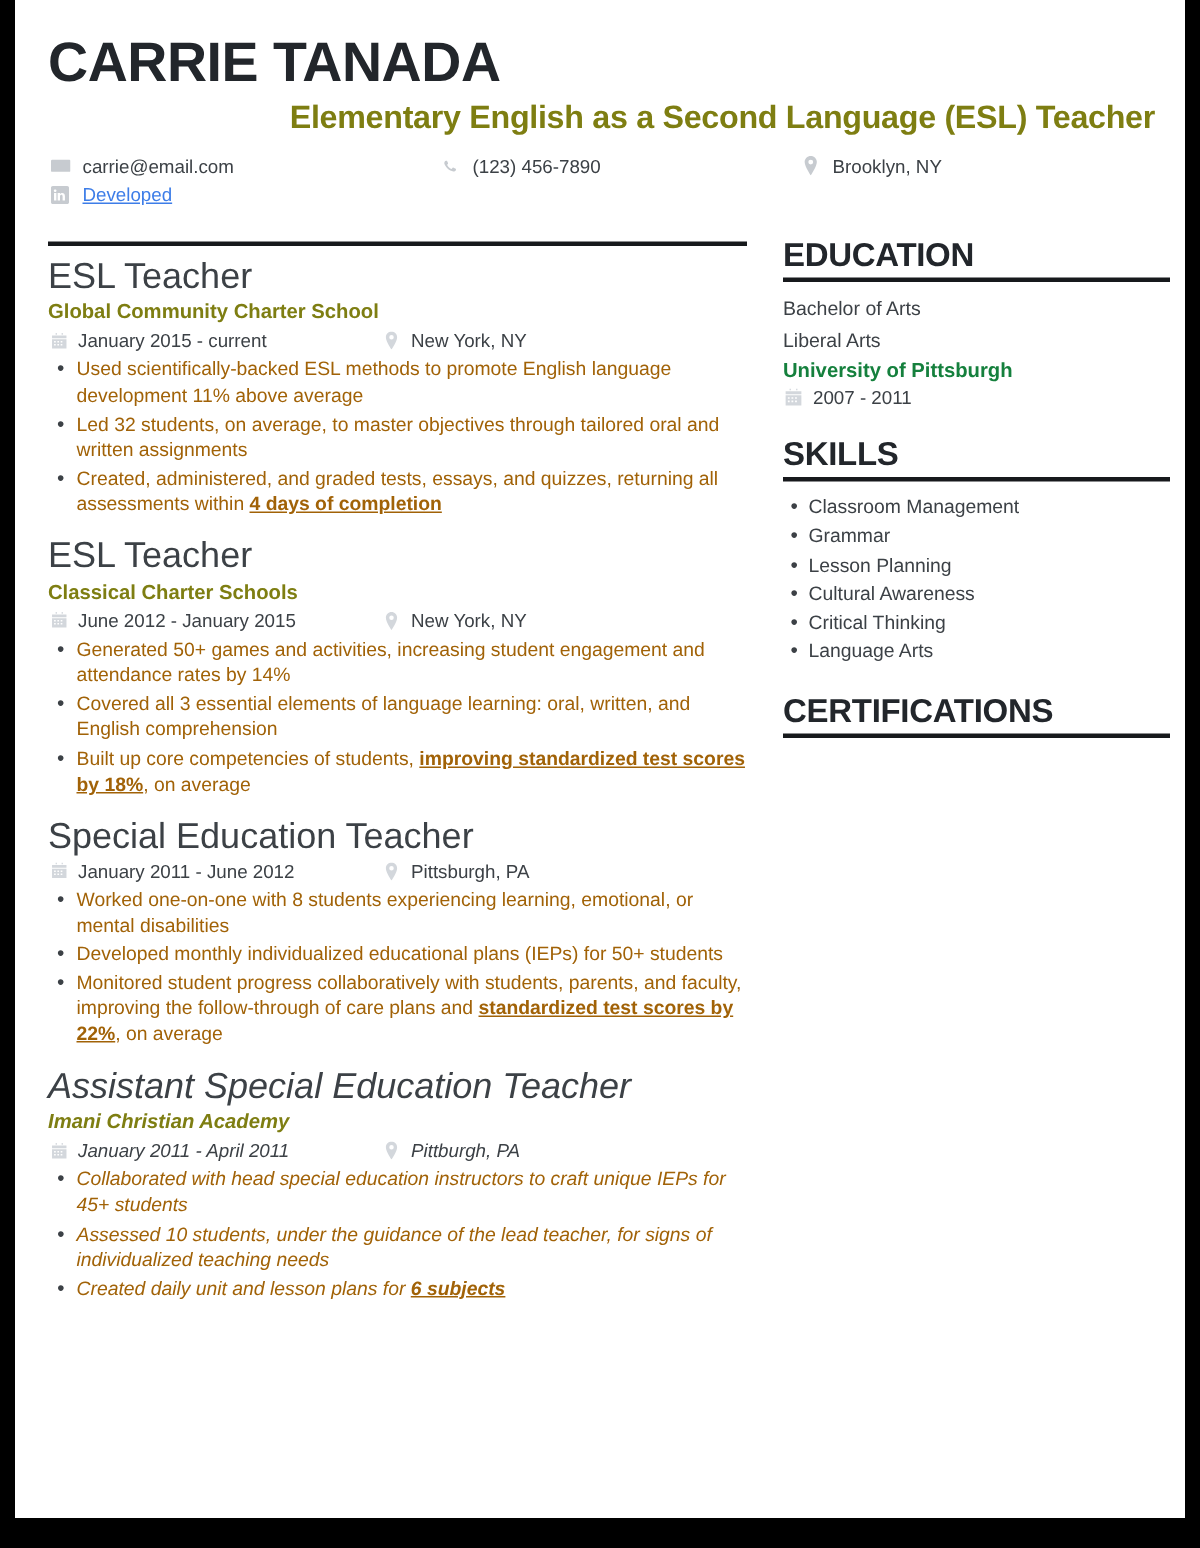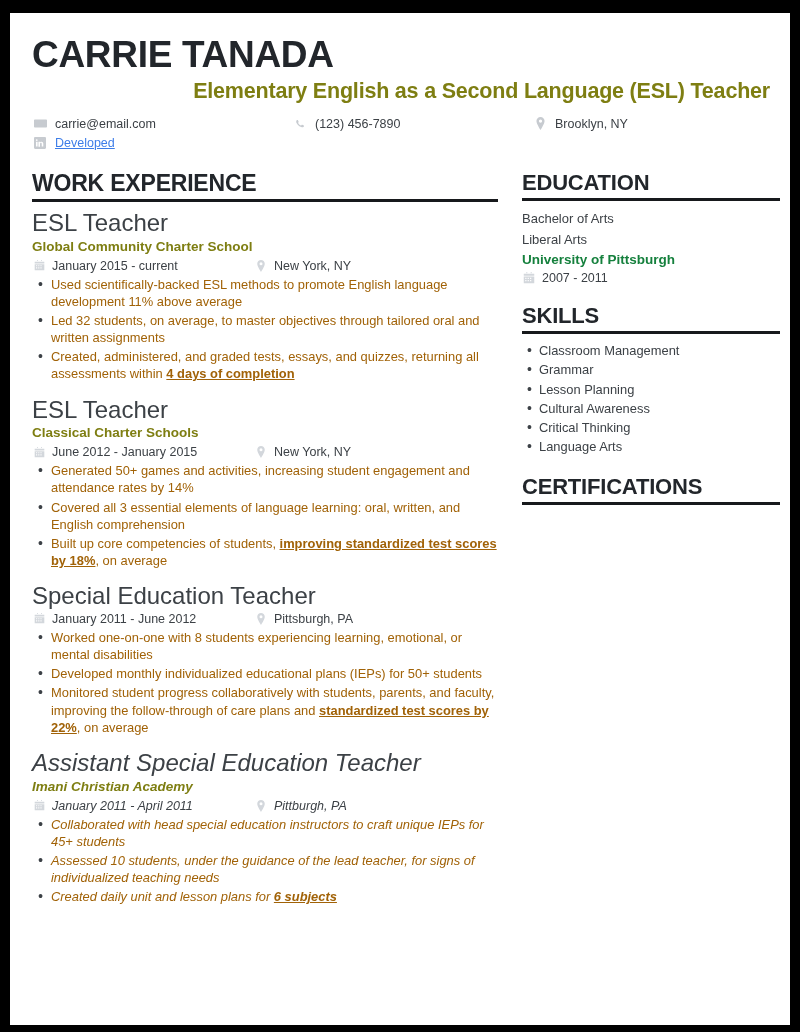--- a/index.html
+++ b/index.html
@@ -7,21 +7,21 @@
   body {
     width: 800px;
     height: 1032px;
     background: #000000;
     font-family: "Liberation Sans", sans-serif;
     -webkit-font-smoothing: antialiased;
   }
   .page {
     position: absolute;
     left: 10px;
-    top: 13px;
+    top: 0;
     width: 780px;
     height: 1012px;
     background: #ffffff;
     overflow: hidden;
   }
   .inner {
     padding: 22px 20px 0 22px;
   }
 
   
@@ -234,21 +234,20 @@
           </span>
           <a class="link" href="#">Developed</a>
         </div>
       </div>
     </div>
 
     <div class="cols">
 
       <div class="col-left">
         <div>
-          <h3 class="sec-title">WORK EXPERIENCE</h3>
           <hr class="sec-rule">
           <div id="jobs-container">
               <div class="job">
                 <div class="job-title">ESL Teacher</div>
                 <div class="job-org">Global Community Charter School</div>
                 <div class="meta-row">
                   <div class="meta meta-date">
                     <span class="ico">
                       <svg width="11" height="11" viewBox="0 0 16 16" fill="currentColor">
                         <path d="M4.5 0h1.2v1.6H4.5V0zm5.8 0h1.2v1.6h-1.2V0zM1 2.4h14V5H1V2.4zM1 6h14v9H1V6zm2 1.7v1.5h1.6V7.7H3zm3.2 0v1.5h1.6V7.7H6.2zm3.2 0v1.5H11V7.7H9.4zm-6.4 3v1.5h1.6v-1.5H3zm3.2 0v1.5h1.6v-1.5H6.2zm3.2 0v1.5H11v-1.5H9.4z"></path>

